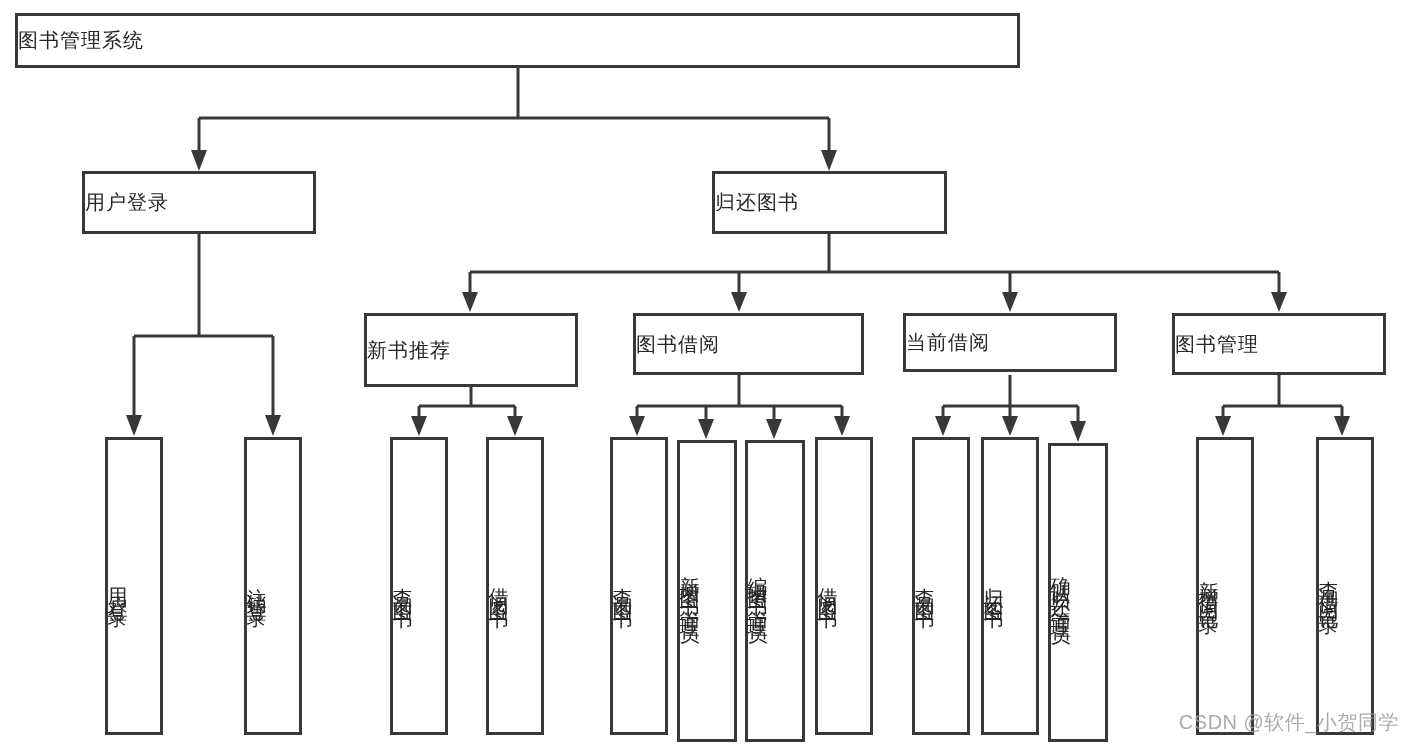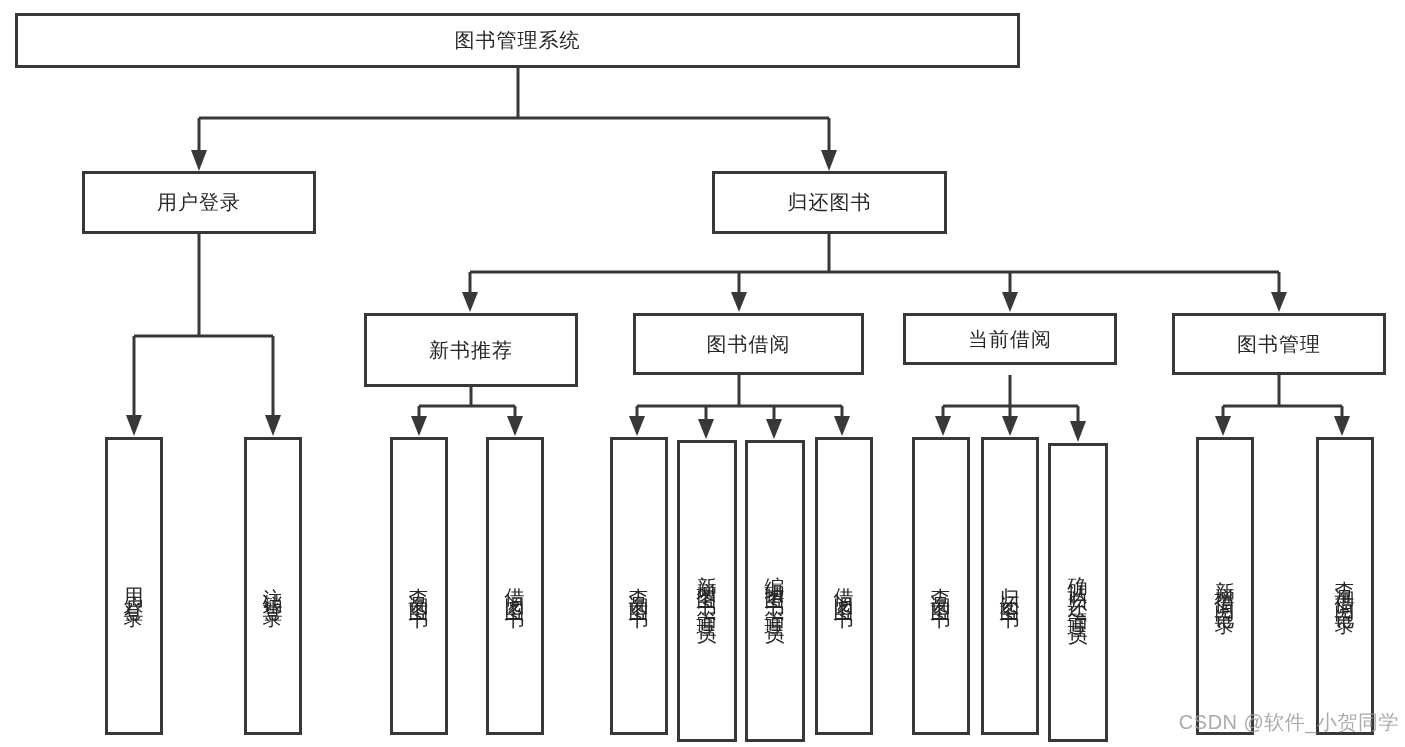--- a/index.html
+++ b/index.html
@@ -11,21 +11,21 @@
     overflow:hidden;
   }
   .connector-layer{position:absolute;left:0;top:0;width:1405px;height:747px;}
   .connector-layer path{stroke:var(--line,#383838);stroke-width:3;fill:none;}
   .connector-layer polygon{fill:var(--line,#383838);}
   .box{
     position:absolute;
     background:var(--box-fill,#ffffff);
     border:3px solid var(--box-border,#383838);
     box-sizing:border-box;
-    display:flex;align-items:center;justify-content:center;
+    display:flex;align-items:center;
     color:var(--text,#262626);
   }
   .box .lbl{
     font-size:20px;
     letter-spacing:1px;
     white-space:nowrap;
   }
   .box.root .lbl{font-size:20px;}
   .box.leaf .lbl{
     writing-mode:vertical-rl;
@@ -109,21 +109,21 @@
   <div class="box lvl1" style="left:712px;top:171px;width:235px;height:63px">
     <span class="lbl">归还图书</span>
   </div>
 
   <div class="box lvl2" style="left:364px;top:313px;width:214px;height:74px">
     <span class="lbl">新书推荐</span>
   </div>
   <div class="box lvl2" style="left:633px;top:313px;width:231px;height:62px">
     <span class="lbl">图书借阅</span>
   </div>
-  <div class="box lvl2" style="left:903px;top:313px;width:214px;height:52px">
+  <div class="box lvl2" style="left:903px;top:313px;width:214px;height:59px">
     <span class="lbl">当前借阅</span>
   </div>
   <div class="box lvl2" style="left:1172px;top:313px;width:214px;height:62px">
     <span class="lbl">图书管理</span>
   </div>
 
   <div class="box leaf" style="left:105px;top:437px;width:58px;height:298px">
     <span class="lbl">用户登录</span>
   </div>
   <div class="box leaf" style="left:244px;top:437px;width:58px;height:298px">

